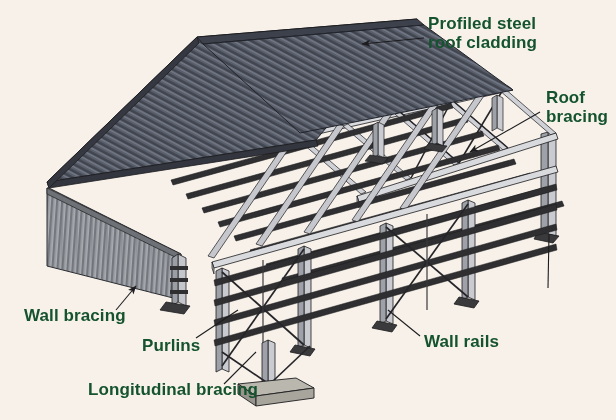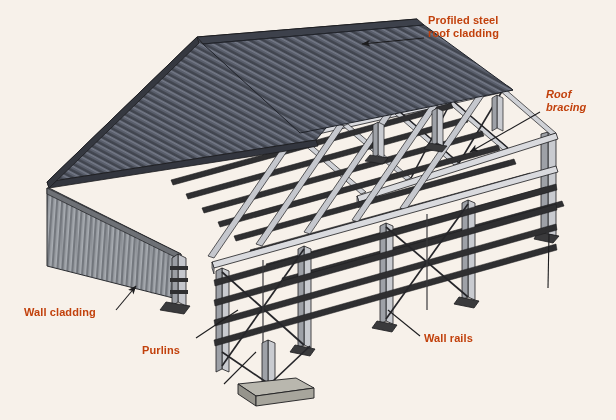--- a/index.html
+++ b/index.html
@@ -21,23 +21,23 @@
   }
   #scene {
     position: absolute;
     left: 0;
     top: 0;
     width: 616px;
     height: 420px;
   }
   .label {
     position: absolute;
-    color: #c2410c;
+    color: #14532d;
     font-family: "Liberation Sans", sans-serif;
-    font-size: 11px;
+    font-size: 17px;
     font-weight: 700;
     line-height: 1.14;
     letter-spacing: 0.1px;
     white-space: pre-line;
   }
 </style>
 </head>
 <body>
 
 <div id="diagram-root" style="background: rgb(247, 241, 234);">
@@ -242,24 +242,25 @@
       <line x1="420" y1="336" x2="388" y2="310"></line>
       <line x1="224" y1="384" x2="256" y2="352"></line>
       <line x1="196" y1="338" x2="238" y2="310"></line>
       <line x1="116" y1="310" x2="136" y2="286" marker-end="url(#arrowHead)"></line>
     </g>
   </svg>
 
   <div class="label" style="left:428px; top:14px;">Profiled steel
 roof cladding</div>
 
-  <div class="label" style="left:546px; top:88px;font-style:italic;">Roof
+  <div class="label" style="left:546px; top:88px;">Roof
 bracing</div>
 
 
   <div class="label" style="left:424px; top:332px;">Wall rails</div>
 
-
-  <div class="label" style="left:142px; top:344px;">Purlins</div>
-
-  <div class="label" style="left:24px; top:306px;">Wall cladding</div>
+  <div class="label" style="left:88px; top:380px;">Longitudinal bracing</div>
+
+  <div class="label" style="left:142px; top:336px;">Purlins</div>
+
+  <div class="label" style="left:24px; top:306px;">Wall bracing</div>
 
 </div>
 
 </body></html>

